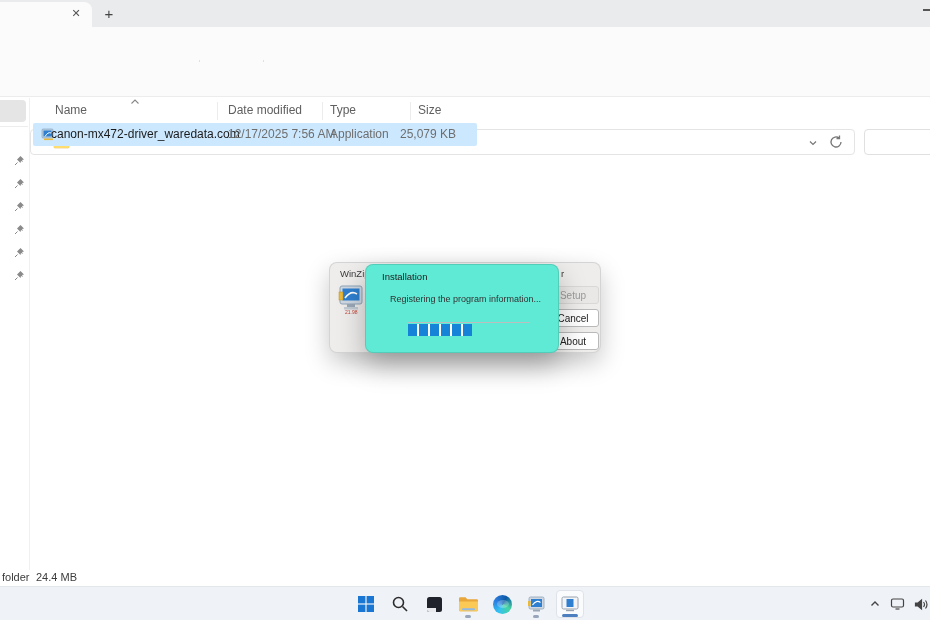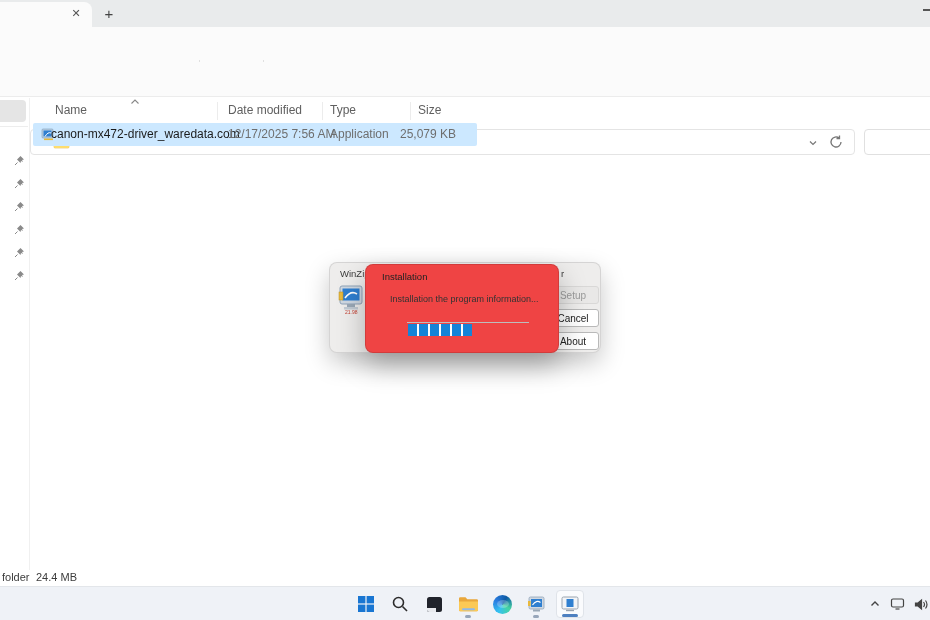--- a/index.html
+++ b/index.html
@@ -74,21 +74,21 @@
              box-shadow:0 10px 24px rgba(0,0,0,.22); }
   .dlg-sfx-title { position:absolute; left:10px; top:5px; font-size:9.5px; color:#3c3c3c; white-space:nowrap; }
   .dlg-sfx-title-r { position:absolute; left:231px; top:5px; font-size:9.5px; color:#3c3c3c; }
   .sfx-icon { position:absolute; left:8px; top:21px; width:27px; height:32px; }
   .sfx-msg { position:absolute; left:39px; top:28px; font-size:9px; color:#333; }
   .sfx-btn { position:absolute; left:217px; width:52px; height:18px; background:#fff;
              border:1px solid #b9b9b9; border-radius:3px; font-size:10px; color:#222;
              display:flex; align-items:center; justify-content:center; font-family:Liberation Sans, sans-serif; }
   .sfx-btn.disabled { background:#e9e8e7; border-color:#d9d8d7; color:#9b9b9b; }
 
-  .dlg-inst { position:absolute; left:365px; top:264px; width:194px; height:89px; background:#ef4444;
+  .dlg-inst { position:absolute; left:365px; top:264px; width:194px; height:89px; background:#5eead4;
               border:1px solid rgba(0,0,0,.12); border-radius:8px;
               box-shadow:0 12px 28px rgba(0,0,0,.28); }
   .dlg-inst-title { position:absolute; left:16px; top:6px; font-size:9.5px; color:#222; }
   .dlg-inst-msg { position:absolute; left:24px; top:29px; font-size:9px; color:#333; }
   .progress { position:absolute; left:41px; top:57px; width:122px; height:14px; border-top:1px solid #bdbdbd; }
   .progress-fill { position:absolute; left:1px; top:1px; height:12px; width:64px;
                    background:repeating-linear-gradient(to right, #1583d7 0 9px, #fcfcfc 9px 11px); }
 
   
   .taskbar { position:absolute; left:0; top:586px; width:930px; height:34px; background:#eff2f7;
@@ -282,21 +282,21 @@
       </svg>
     </span>
     <span class="sfx-msg">m</span>
     <div class="sfx-btn disabled" style="top:23px">Setup</div>
     <div class="sfx-btn" style="top:46px">Cancel</div>
     <div class="sfx-btn" style="top:69px">About</div>
   </div>
 
   <div class="dlg-inst">
     <span class="dlg-inst-title">Installation</span>
-    <span class="dlg-inst-msg">Installation the program information...</span>
+    <span class="dlg-inst-msg">Registering the program information...</span>
     <div class="progress">
       <div class="progress-fill"></div>
     </div>
   </div>
 
   <div class="taskbar">
     <div class="tb-center">
 
       <div class="tb-item">
         <svg width="18" height="18" viewBox="0 0 18 18">

